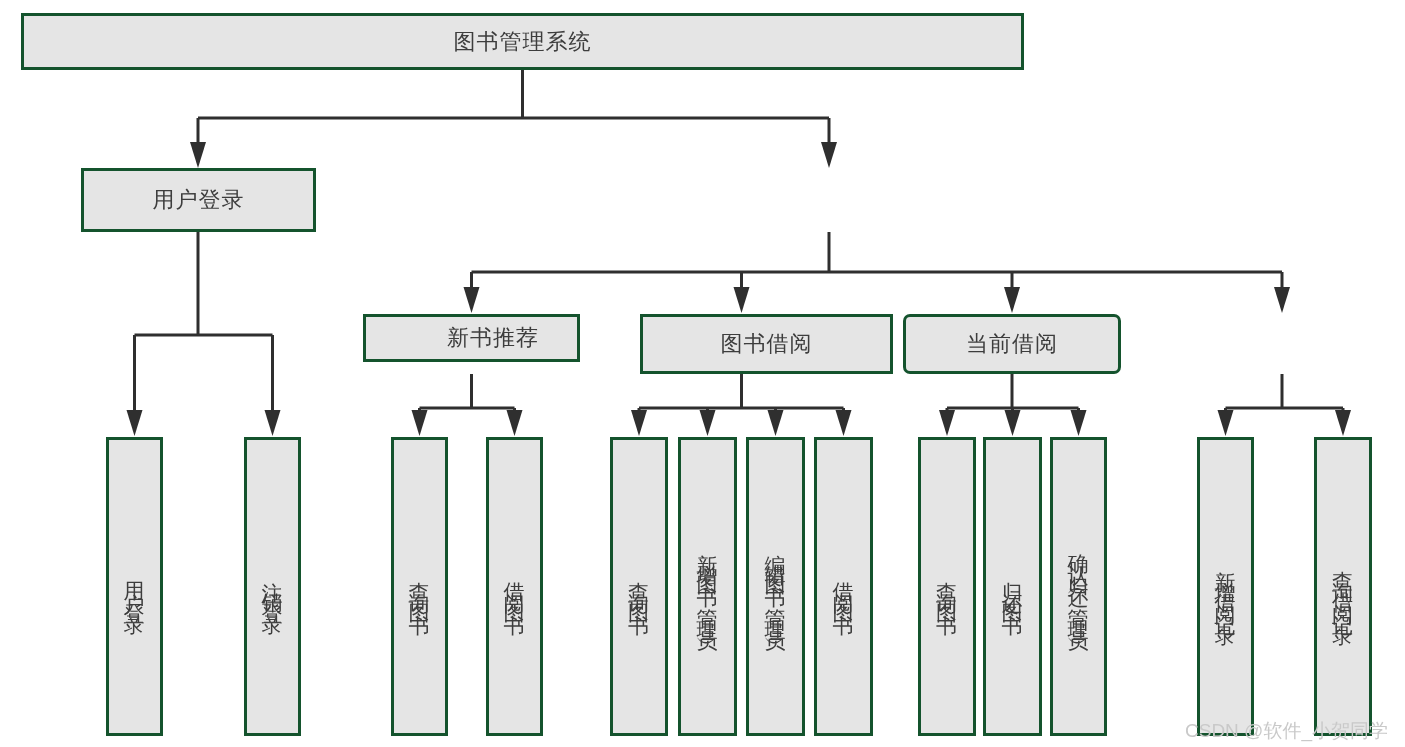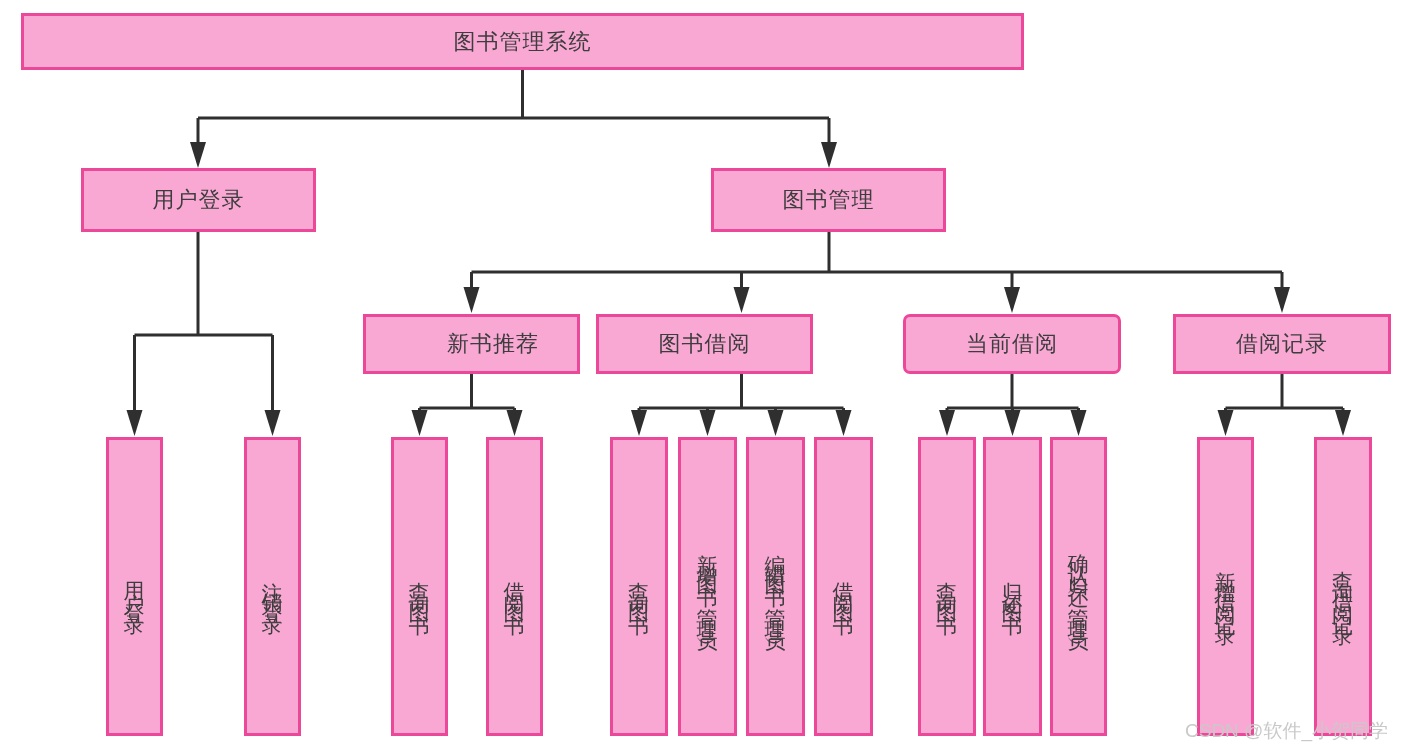--- a/index.html
+++ b/index.html
@@ -15,22 +15,22 @@
     position: absolute;
     left: 0; top: 0;
     width: 1405px; height: 747px;
     z-index: 1;
   }
   .wires line { stroke: #2f2f2f; stroke-width: 3; }
   .wires polygon { fill: #2f2f2f; }
   .node {
     position: absolute;
     box-sizing: border-box;
-    background: #f9a8d4;
-    border: 3px solid #ec4899;
+    background: #e5e5e5;
+    border: 3px solid #14532d;
     display: flex;
     align-items: center;
     justify-content: center;
     color: #3d3d3d;
     z-index: 2;
   }
   .hnode {
     font-size: 22px;
     letter-spacing: 1px;
     white-space: nowrap;
@@ -129,26 +129,24 @@
       <line x1="1225.5" y1="408" x2="1225.5" y2="416"></line>
       <polygon points="1217.5,410 1233.5,410 1225.5,436"></polygon>
       <line x1="1343" y1="408" x2="1343" y2="416"></line>
       <polygon points="1335,410 1351,410 1343,436"></polygon>
     </g>
   </svg>
 
   <div class="node hnode" style="left:21px; top:13px; width:1003px; height:57px;">图书管理系统</div>
 
   <div class="node hnode" style="left:81px; top:168px; width:235px; height:64px;">用户登录</div>
-  <div class="node hnode" style="left:711px; top:168px; width:235px; height:64px;">图书管理</div>
 
-  <div class="node hnode" style="left:363px; top:314px; width:217px; height:60px;padding-left:43px;">新书推荐</div>
-  <div class="node hnode" style="left:596px; top:314px; width:217px; height:60px;">图书借阅</div>
+  <div class="node hnode" style="left:363px; top:314px; width:217px; height:48px;padding-left:43px;">新书推荐</div>
+  <div class="node hnode" style="left:640px; top:314px; width:253px; height:60px;">图书借阅</div>
   <div class="node hnode" style="left:903px; top:314px; width:218px; height:60px;border-radius:7px;">当前借阅</div>
-  <div class="node hnode" style="left:1173px; top:314px; width:218px; height:60px;">借阅记录</div>
 
   <div class="node leaf" style="left:106px; top:437px; width:57px; height:299px;">用户登录</div>
   <div class="node leaf" style="left:244px; top:437px; width:57px; height:299px;">注销登录</div>
 
   <div class="node leaf" style="left:391px; top:437px; width:57px; height:299px;">查询图书</div>
   <div class="node leaf" style="left:486px; top:437px; width:57px; height:299px;">借阅图书</div>
 
   <div class="node leaf" style="left:610px; top:437px; width:58px; height:299px;">查询图书</div>
   <div class="node leaf" style="left:678px; top:437px; width:59px; height:299px;">新增图书（管理员）</div>
   <div class="node leaf" style="left:746px; top:437px; width:59px; height:299px;">编辑图书（管理员）</div>

